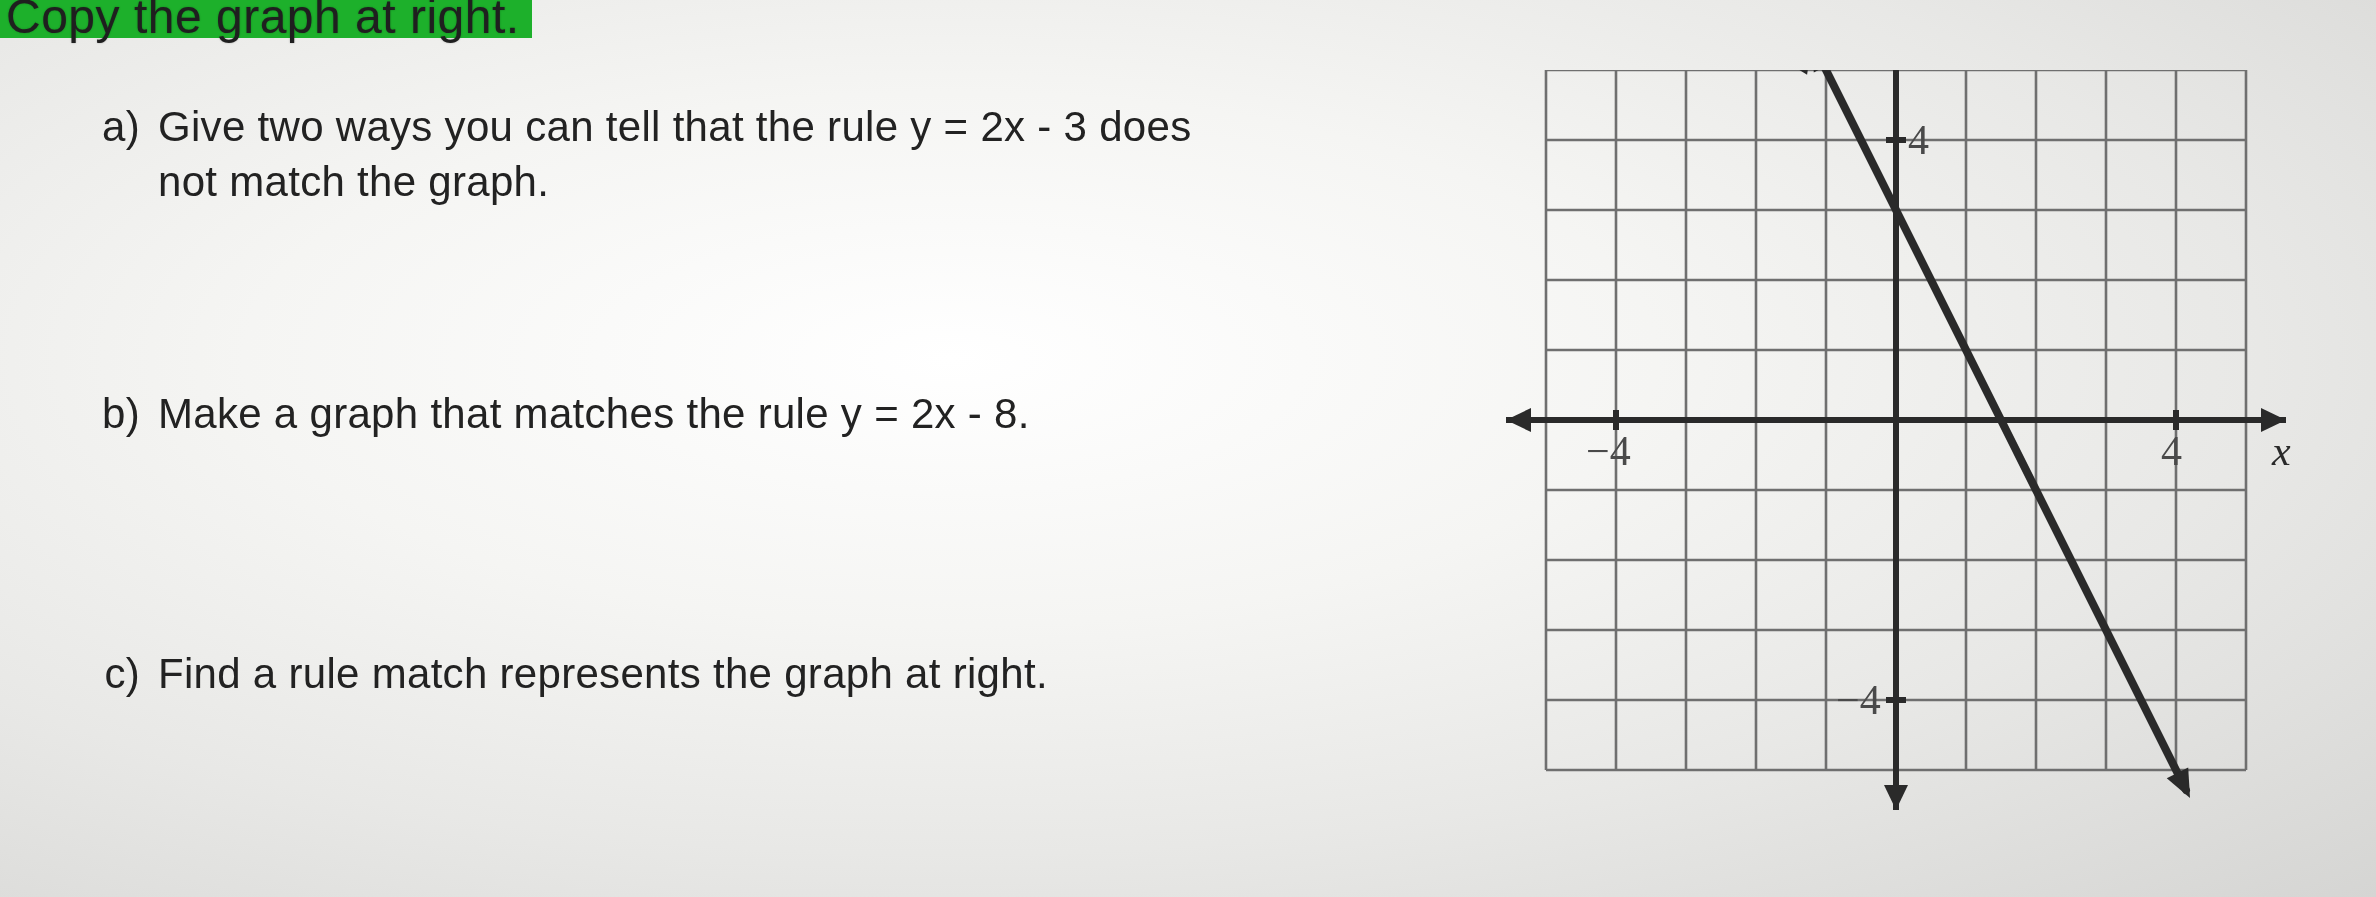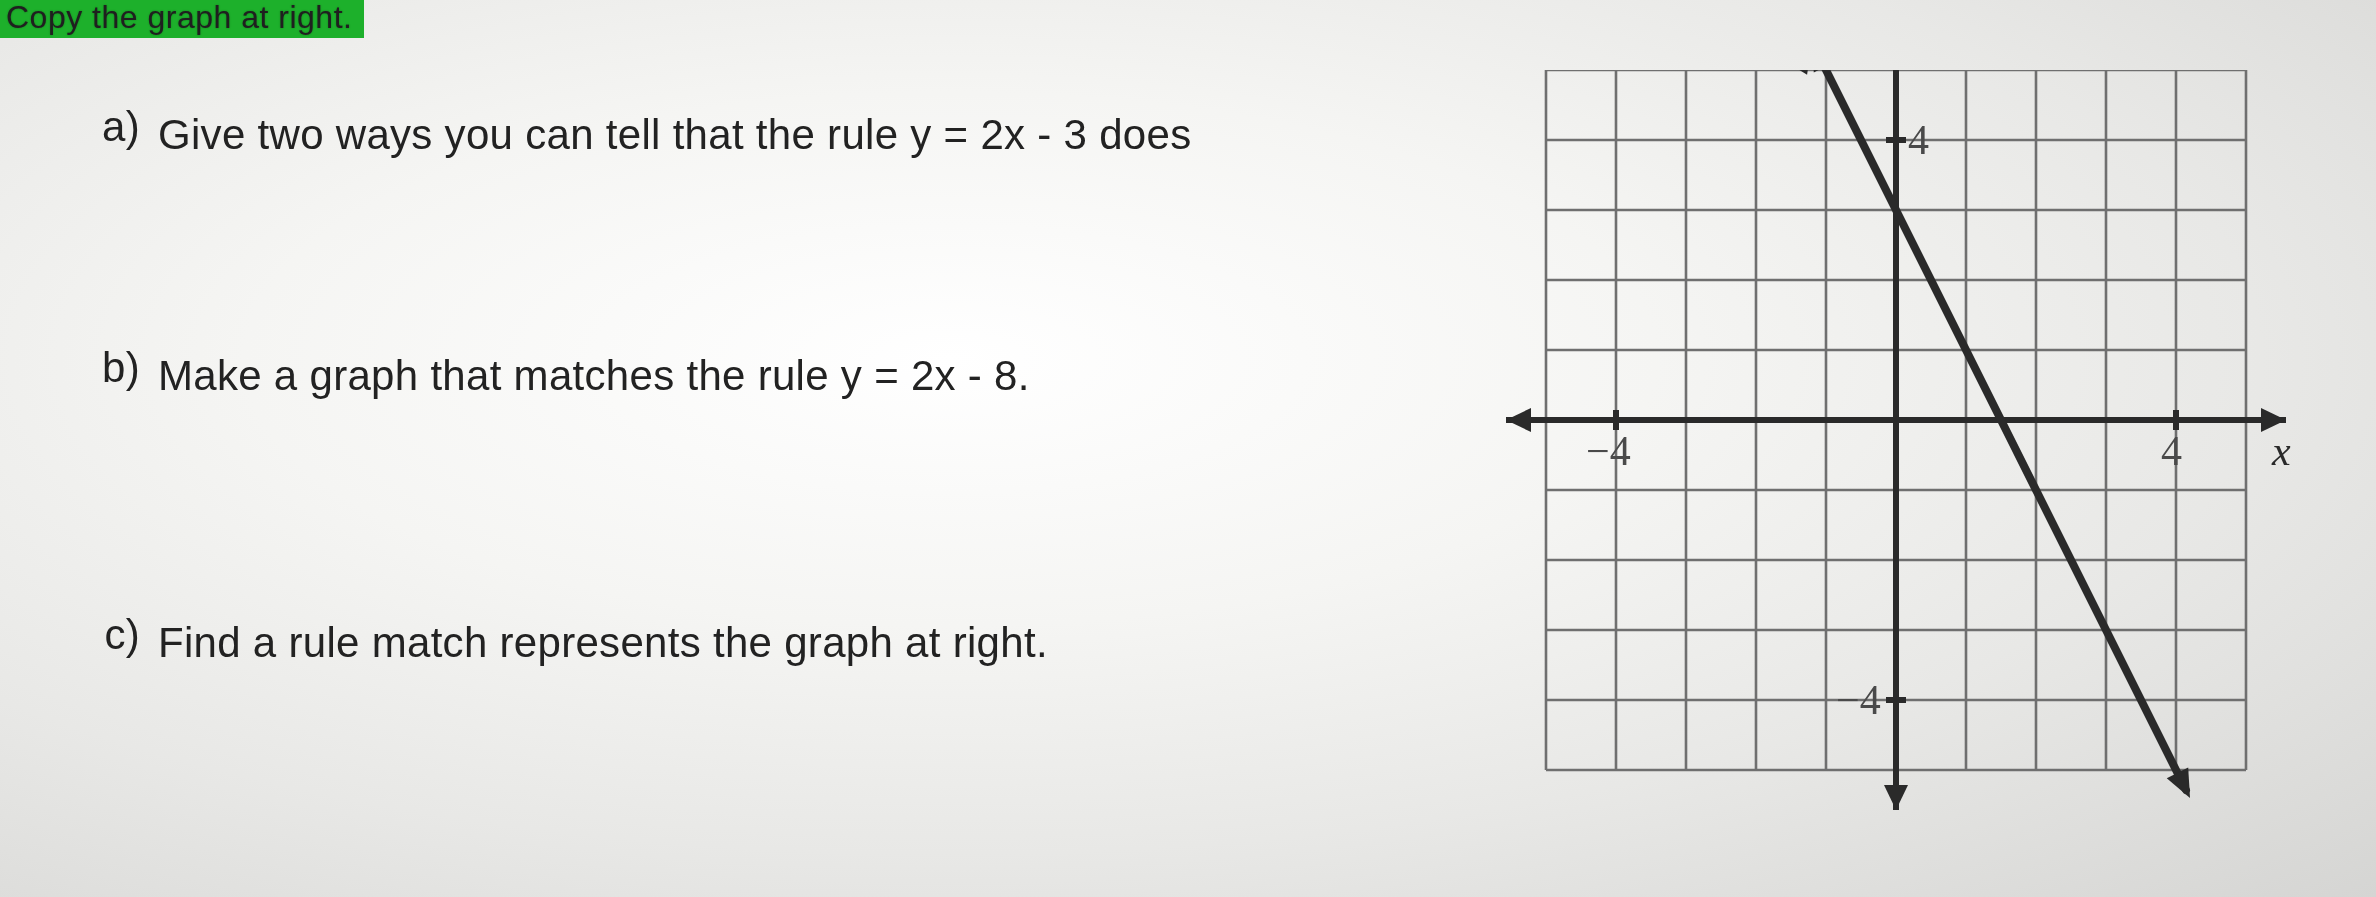--- a/index.html
+++ b/index.html
@@ -18,21 +18,21 @@
     width: 100%;
     height: 100%;
   }
 
   .highlight-bar {
     position: absolute;
     top: 0;
     left: 0;
     background: #1fbf2f;
     color: #222;
-    font-size: 32px;
+    font-size: 48px;
     font-weight: 500;
     padding: 0 12px 4px 6px;
     line-height: 34px;
     letter-spacing: 0.5px;
     text-shadow: 0 0 2px rgba(0,0,0,0.3);
     filter: blur(0.5px) brightness(0.92);
   }
 
   .questions {
     position: absolute;
@@ -51,21 +51,20 @@
   }
 
   .q .label {
     min-width: 80px;
     text-align: right;
     padding-right: 18px;
   }
 
   .q .text {
     flex: 1;
-    margin-top: 8px;
   }
 
   .q-a { margin-top: 0; }
   .q-b { margin-top: 178px; }
   .q-c { margin-top: 205px; }
 
   
   .graph-wrap {
     position: absolute;
     top: 70px;
@@ -123,20 +122,21 @@
 <div class="page">
 
 <div class="highlight-bar">Copy the graph at right.</div>
 
 <div class="questions">
 
   <div class="q q-a">
     <div class="label">a)</div>
     <div class="text">
       <div>Give two ways you can tell that the rule y = 2x - 3 does</div>
+      <div>not match the graph.</div>
     </div>
   </div>
 
   <div class="q q-b">
     <div class="label">b)</div>
     <div class="text">
       <div>Make a graph that matches the rule y = 2x - 8.</div>
     </div>
   </div>
 

